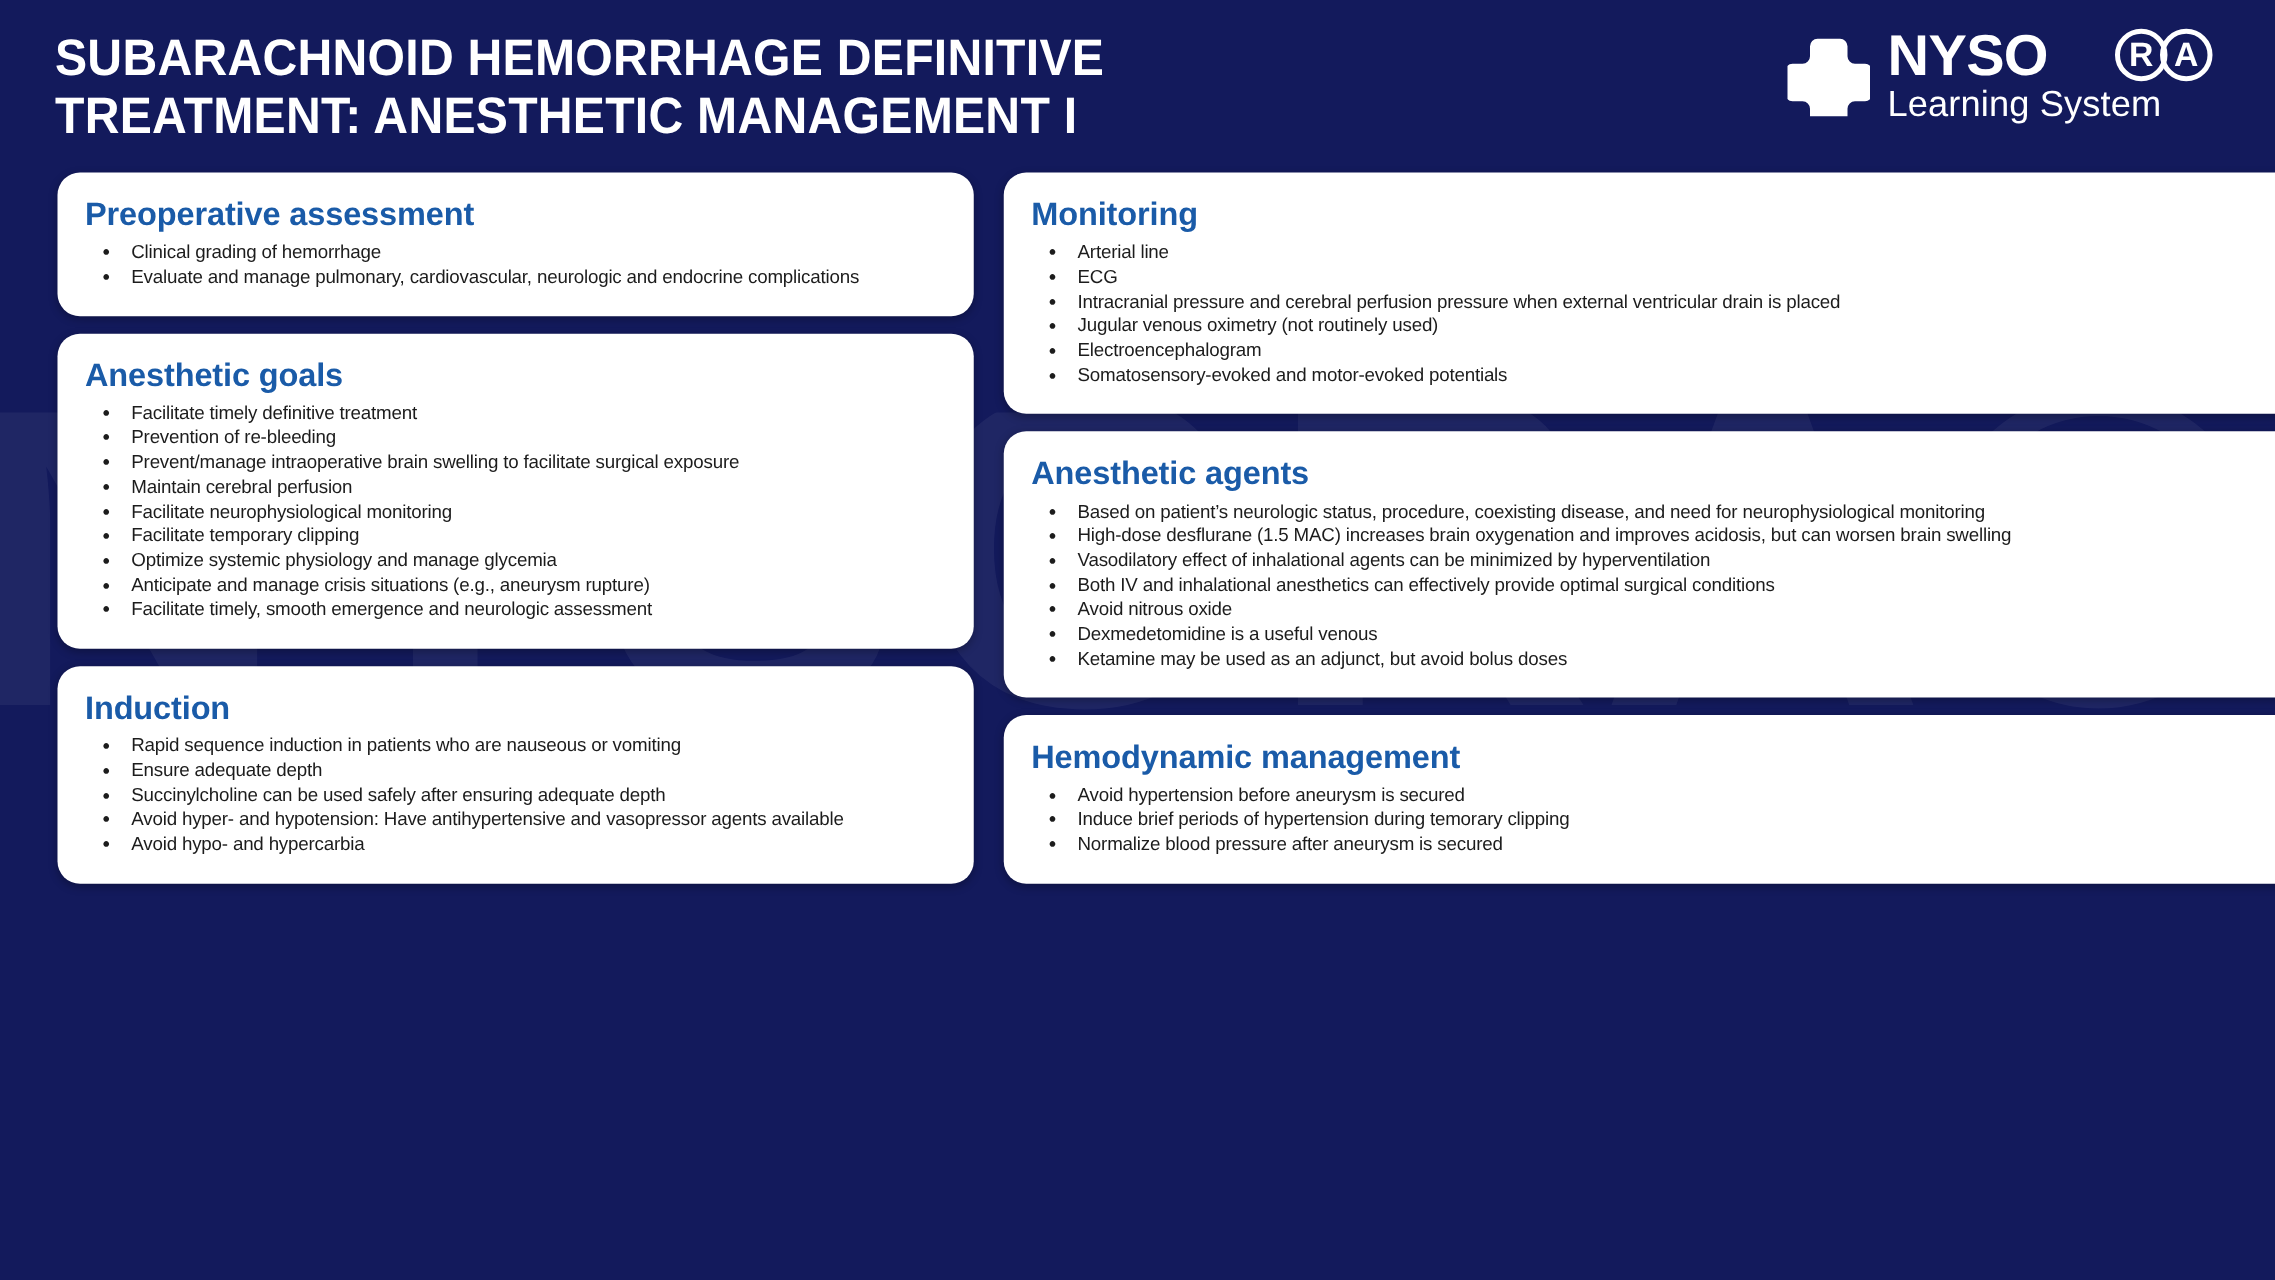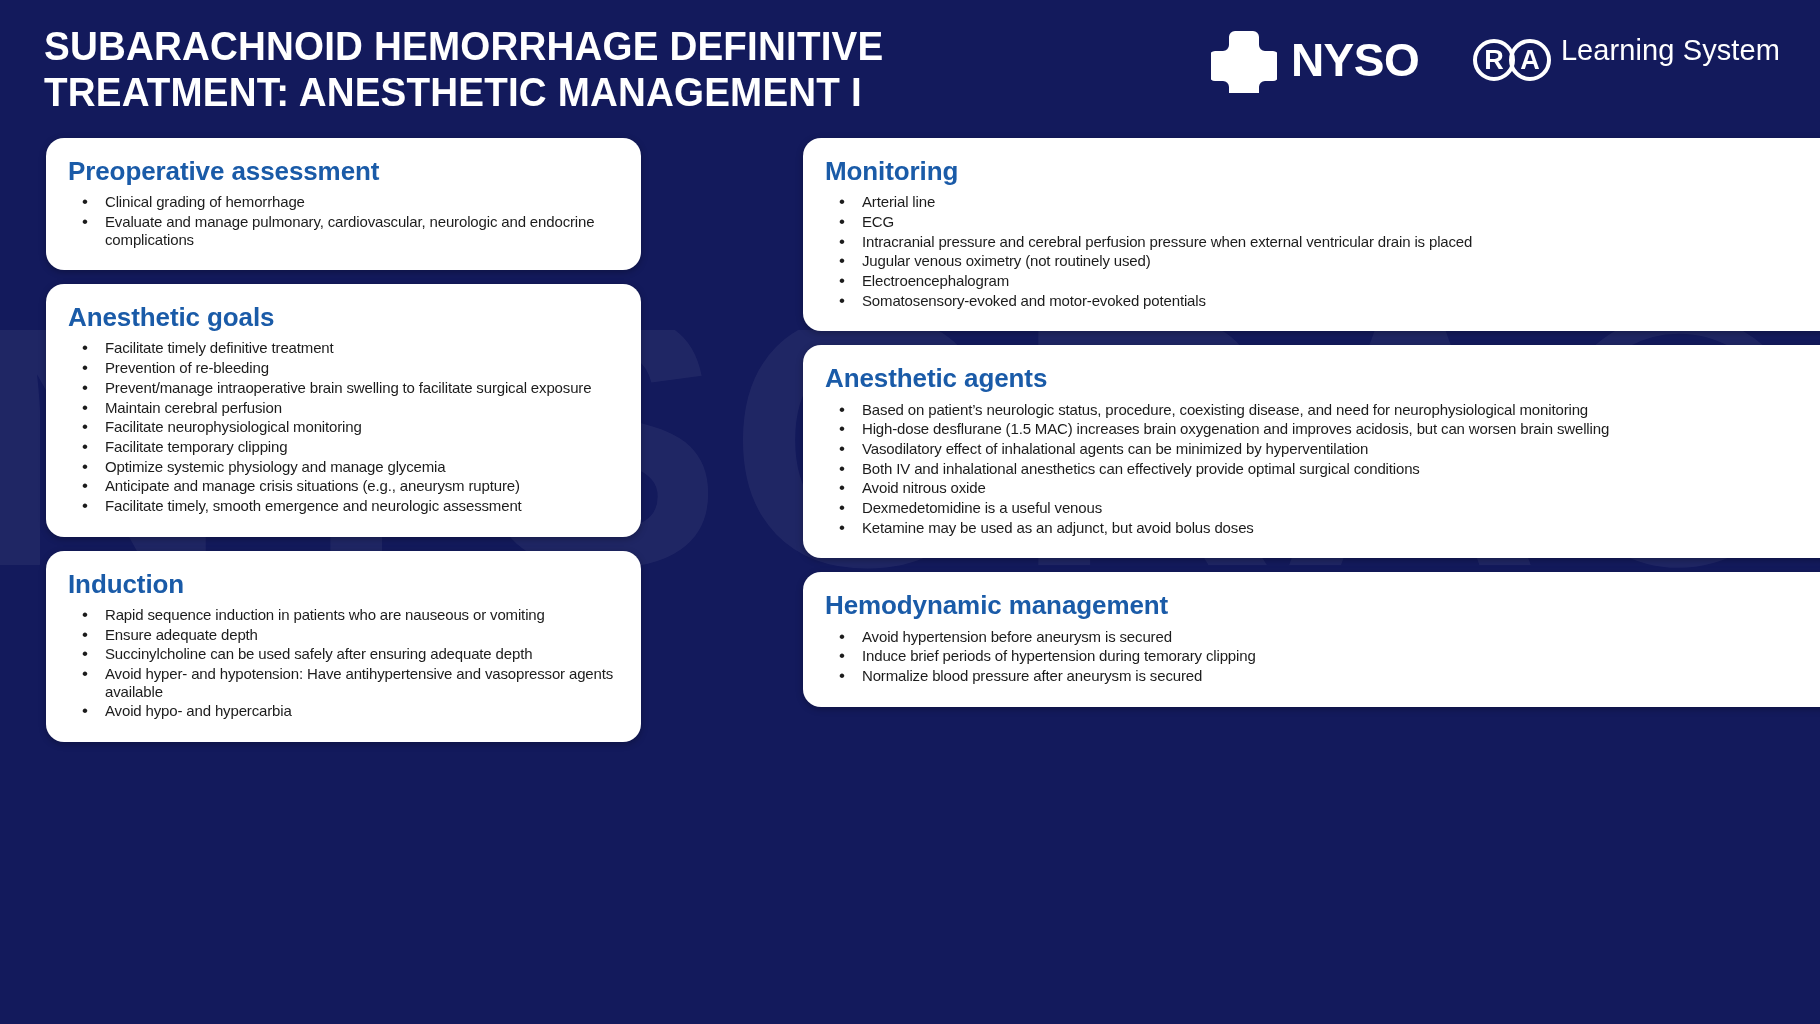--- a/index.html
+++ b/index.html
@@ -65,21 +65,21 @@
   
   .logo {
     position: absolute;
     right: 40px; top: 14px;
     height: 92px;
     display: flex;
     align-items: center;
     gap: 14px;
   }
   .logo-cross { display: block; }
-  .logo-words { display: flex; justify-content: center; }
+  .logo-words { display: flex; flex-direction: column; justify-content: center; }
   .logo-top {
     position: relative;
     height: 50px;
     width: 270px;
   }
   .logo-nysor {
     position: absolute; left: 0; top: 0;
     color: #ffffff;
     font-size: 46px;
     font-weight: bold;
@@ -107,21 +107,21 @@
     letter-spacing: 0.1px;
     line-height: 34px;
     margin-top: -2px;
   }
 
   
   .col {
     position: absolute;
     z-index: 2;
   }
-  .col-left  { left: 46px;  top: 138px; width: 595px; }
+  .col-left  { left: 46px;  top: 138px; width: 733px; }
   .col-right { left: 803px; top: 138px; width: 1148px; }
 
   .card {
     background: #ffffff;
     border-radius: 18px;
     box-shadow: 0 2px 7px rgba(0,0,0,0.28);
     padding: 18px 22px 20px 22px;
     margin-bottom: 14px;
     position: relative;
   }

